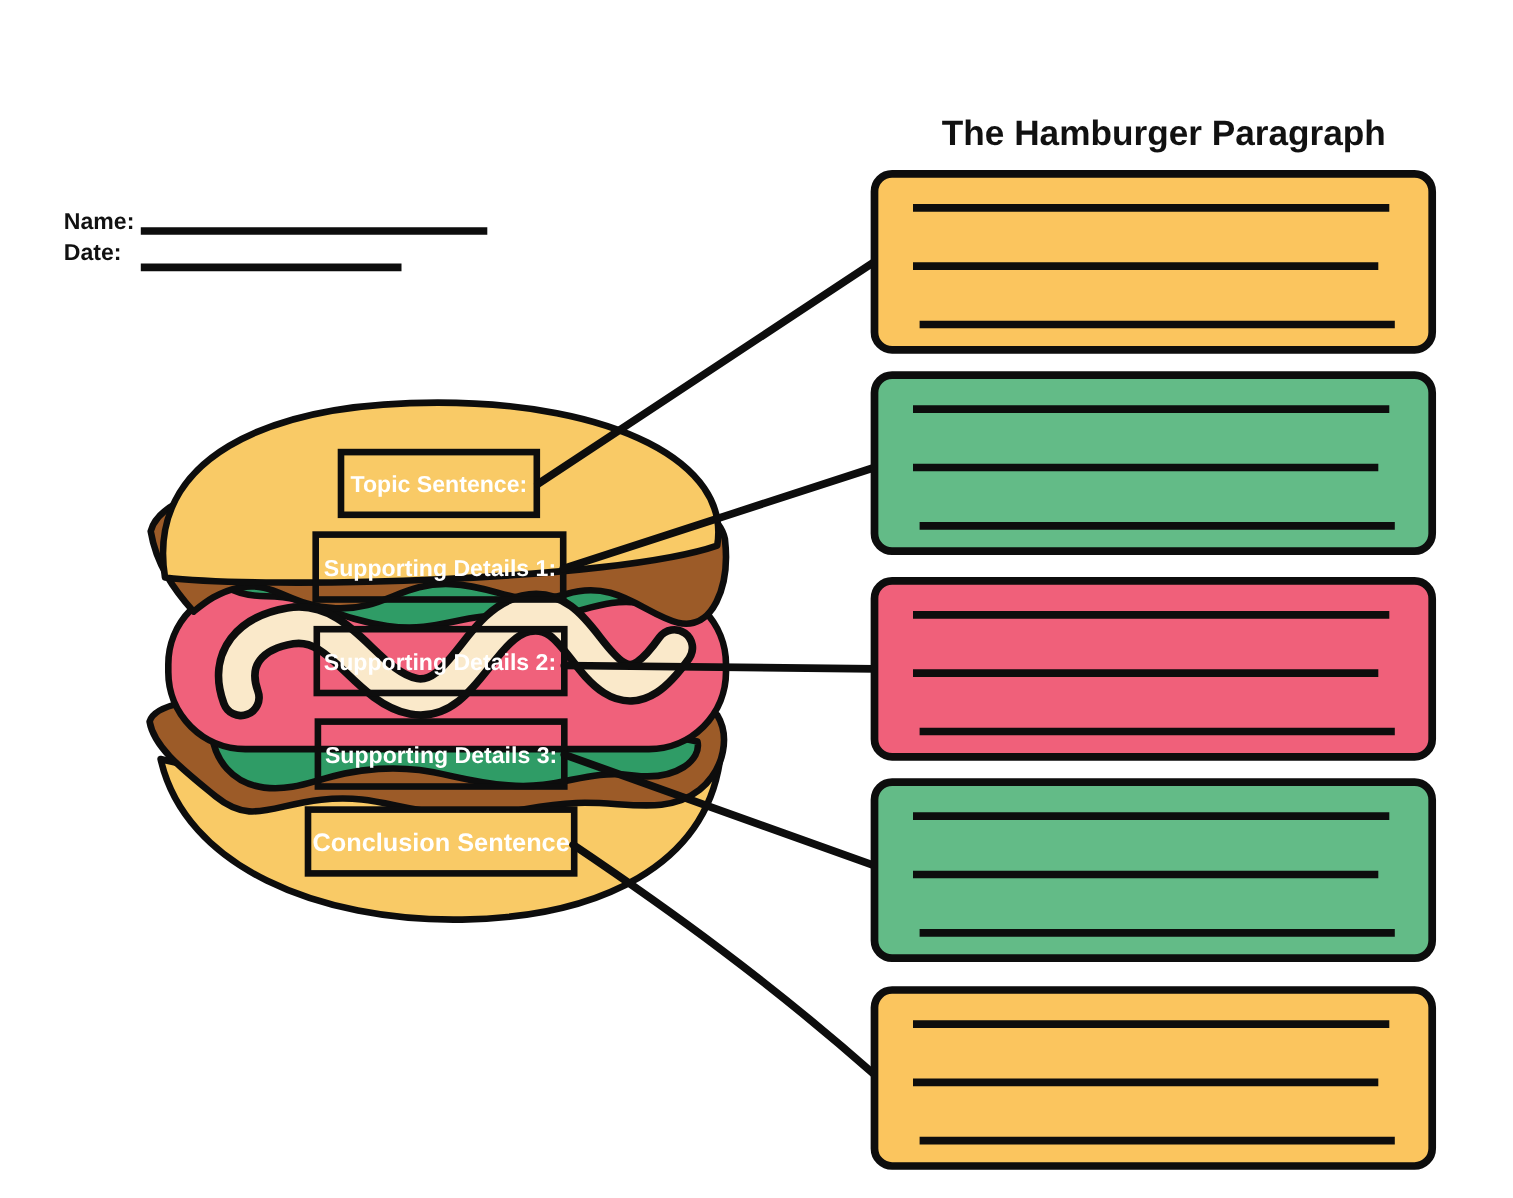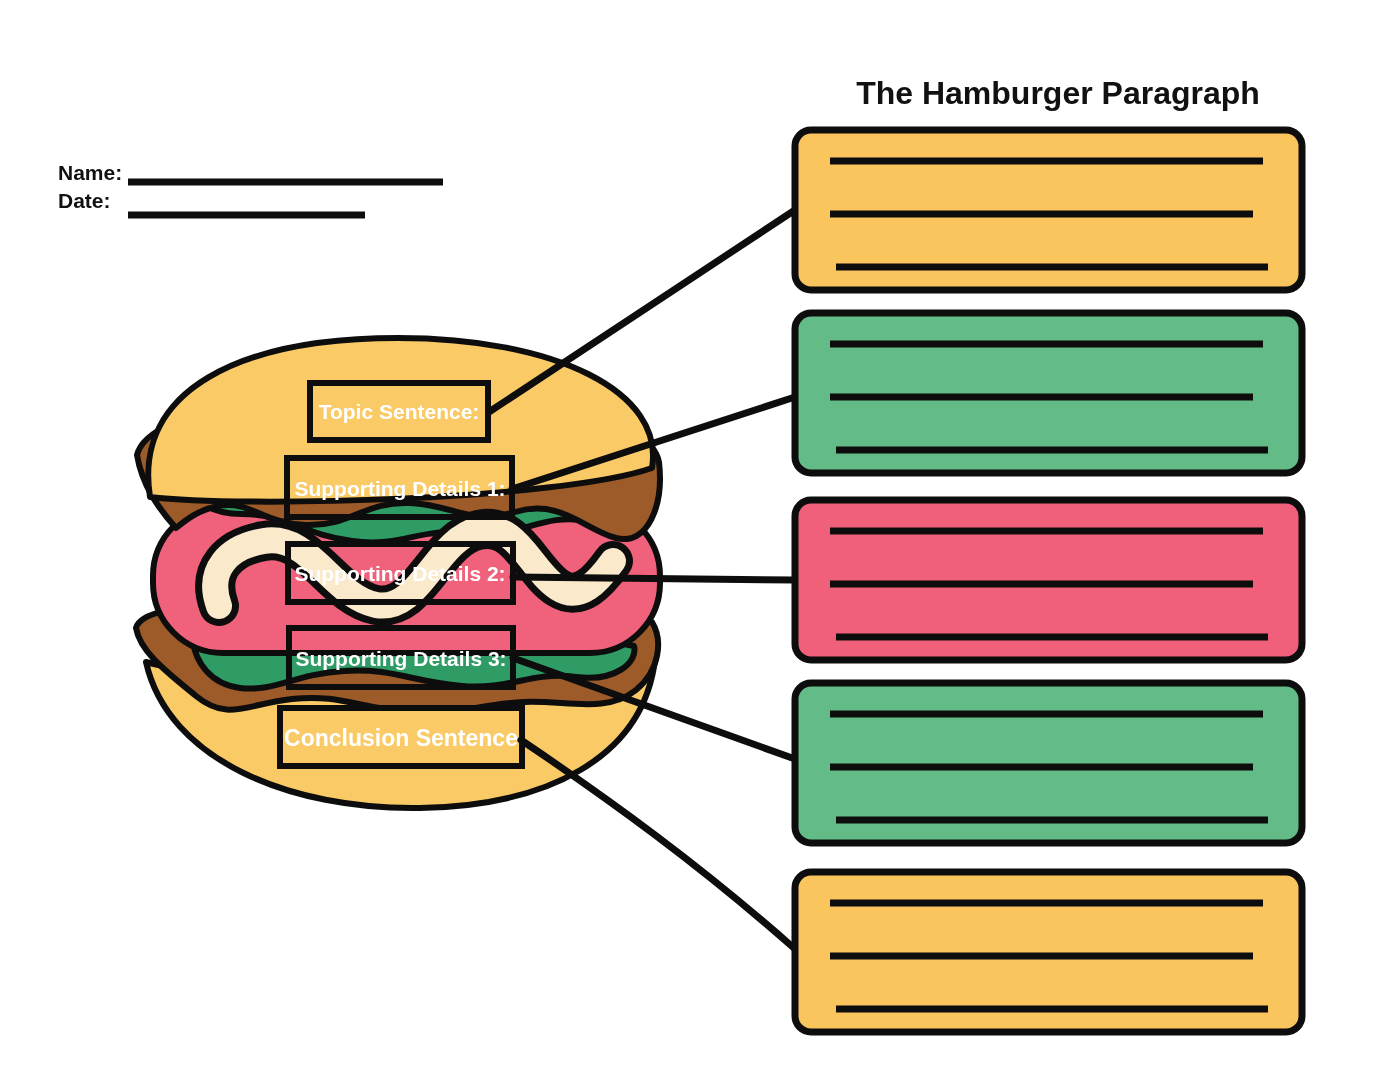--- a/index.html
+++ b/index.html
@@ -8,20 +8,21 @@
     background: #ffffff;
     width: 1375px;
     height: 1089px;
     overflow: hidden;
     font-family: "Liberation Sans", sans-serif;
   }
   .canvas-wrap {
     position: relative;
     width: 1375px;
     height: 850px;
+    margin-top: 28px;
   }
   svg { display: block; }
   .outline { stroke: #0d0d0d; stroke-width: 6; stroke-linejoin: round; }
   .title-text {
     font-size: 32px;
     font-weight: bold;
     fill: #111111;
   }
   .field-label {
     font-size: 21px;

